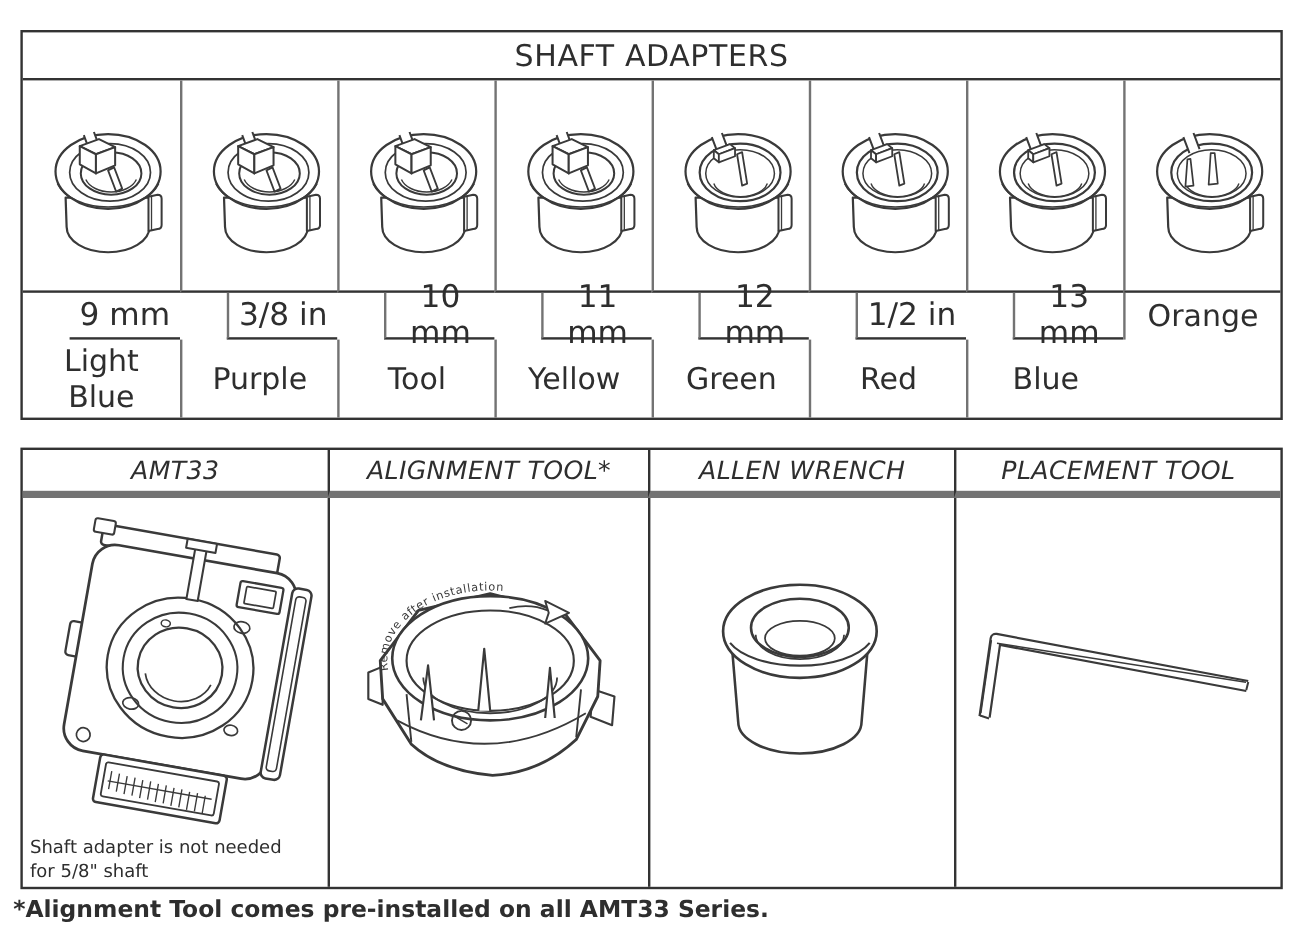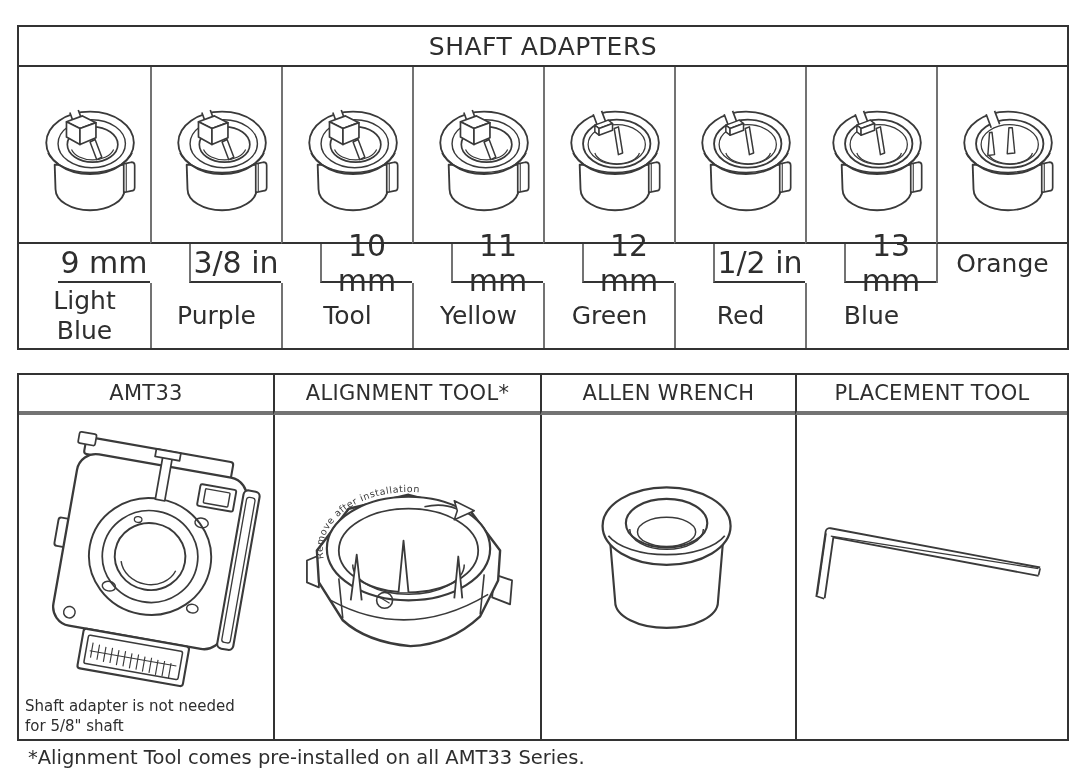--- a/index.html
+++ b/index.html
@@ -11,39 +11,39 @@
   
   .t1{
     position:absolute;left:17px;top:25px;width:1052px;height:325px;
     border:2px solid #333;box-sizing:border-box;display:grid;
     grid-template-columns:repeat(8,1fr);grid-template-rows:40px 177px 39px 1fr;
   }
   .t1 > div{box-sizing:border-box;}
   .t1-header{grid-column:1/-1;border-bottom:2px solid #333;font-size:25px;letter-spacing:.5px;}
   .t1-img,.t1-size{border-bottom:2px solid #333;}
   .t1 > div:not(.t1-header):not(.row-first){border-left:2px solid #737373;}
-  .t1-size{font-size:30px;margin-left:39px;}
+  .t1-size{font-size:26px;margin-left:39px;}
   .t1-color{font-size:25px;line-height:1.18;padding:0 6px;}
   .adp{width:112px;height:128px;margin-top:6px;}
   
   .t2{
     position:absolute;left:17px;top:373px;width:1052px;height:368px;
     border:2px solid #333;box-sizing:border-box;display:grid;
     grid-template-columns:254fr 267fr 255fr 272fr;grid-template-rows:40px 1fr;
   }
   .t2 > div{box-sizing:border-box;}
-  .t2-h{border-bottom:4px solid #737373;font-size:21px;letter-spacing:.3px;}
+  .t2-h{border-bottom:6px solid #737373;font-size:21px;letter-spacing:.3px;font-style:italic;}
   .t2 > div:not(.row-first){border-left:2px solid #333;}
   .t2 .row-first{border-left:none;}
   .t2-b{position:relative;display:flex;justify-content:center;align-items:flex-start;}
   .amt33-note{
     position:absolute;left:6px;bottom:3px;text-align:left;font-size:15px;line-height:1.34;
     white-space:nowrap;
   }
-  .footnote{position:absolute;left:28px;top:746px;font-size:19.5px;}
+  .footnote{position:absolute;left:11px;top:746px;font-size:19.5px;font-weight:bold;}
   svg{display:block;}
 </style>
 </head>
 <body>
 
 <div class="page">
 
   <svg width="0" height="0" style="position:absolute" aria-hidden="true">
     <defs>
       <g id="adp-base" stroke="#3a3a3a" fill="none" stroke-linejoin="round">

